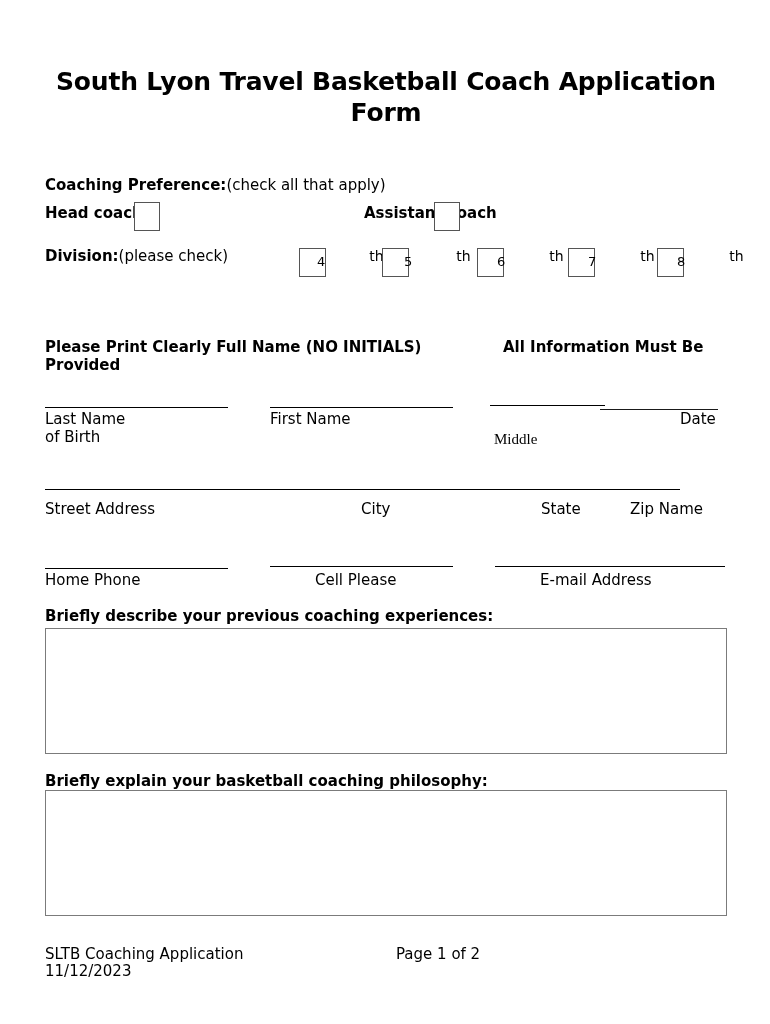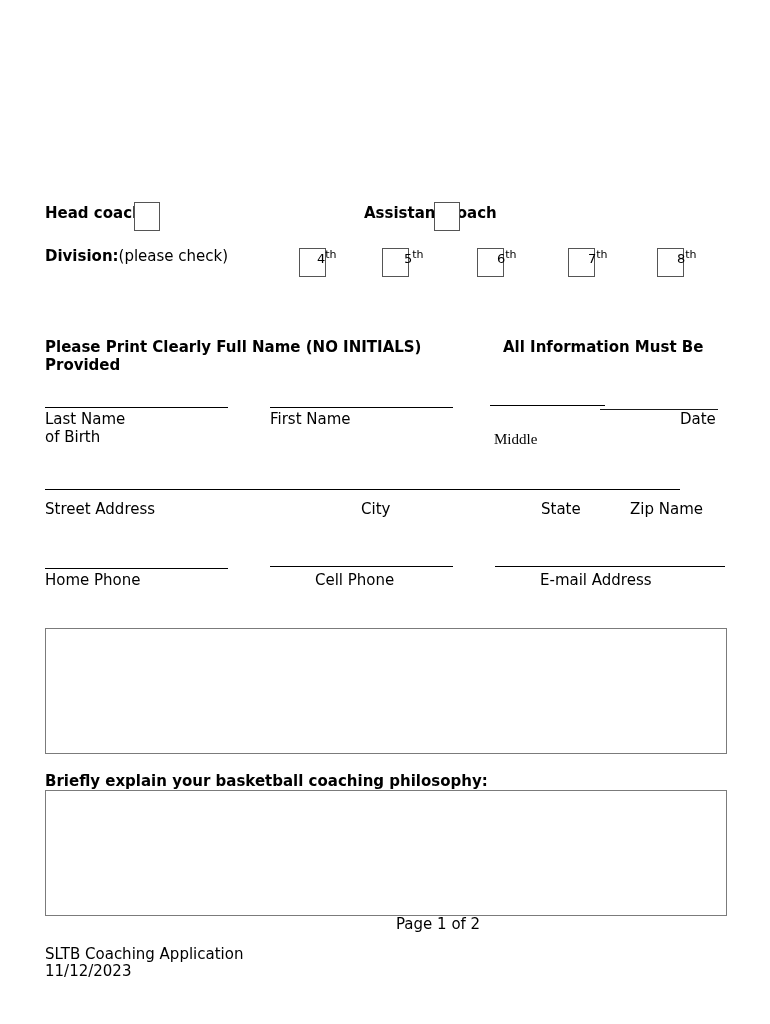--- a/index.html
+++ b/index.html
@@ -46,23 +46,24 @@
     position: absolute;
     border: 1.4px solid #555555;
     background: #ffffff;
     box-sizing: border-box;
   }
   .cb-coach { width: 26px; height: 29px; }
   .cb-div  { width: 27px; height: 29px; }
 
   
   .ord-sup {
-    font-size: 11px;
+    font-size: 14px;
     vertical-align: super;
     line-height: 1;
+    padding-left: 44px;
   }
 
   
   .rule {
     position: absolute;
     background: #000000;
     height: 1.4px;
   }
   .rule-thin { height: 1px; background: #1a1a1a; }
 
@@ -80,21 +81,25 @@
     font-size: 15px;
     line-height: 17px;
     white-space: pre-line;
   }
 </style>
 </head>
 <body>
 
 <div class="page">
 
+  <div class="title">South Lyon Travel Basketball Coach Application Form</div>
 
+  <div class="t b" style="left:45px; top:176px;">
+    <span>Coaching Preference:</span><span class="t" style="position:static; font-weight:normal;">(check all that apply)</span>
+  </div>
 
   <div class="t b" style="left:45px; top:204px;">
     <span>Head coac</span><span>h</span>
   </div>
   <div class="cb cb-coach" style="left:134px; top:202px;"></div>
 
   <div class="t b" style="left:364px; top:204px;">
     <span>Assistan</span><span>t coach</span>
   </div>
   <div class="cb cb-coach" style="left:434px; top:202px;"></div>
@@ -137,26 +142,27 @@
   <div class="t" style="left:45px; top:500px;">Street Address</div>
   <div class="t" style="left:361px; top:500px;">City</div>
   <div class="t" style="left:541px; top:500px;">State</div>
   <div class="t" style="left:630px; top:500px;">Zip Name</div>
 
   <div class="rule" style="left:45px; top:568px; width:183px;"></div>
   <div class="rule" style="left:270px; top:566px; width:183px;"></div>
   <div class="rule" style="left:495px; top:566px; width:230px;"></div>
 
   <div class="t" style="left:45px; top:571px;">Home Phone</div>
-  <div class="t" style="left:315px; top:571px;">Cell Phone</div>
+  <div class="t" style="left:315px; top:571px;">Cell Please</div>
   <div class="t" style="left:540px; top:571px;">E-mail Address</div>
 
+  <div class="t b" style="left:45px; top:607px;">Briefly describe your previous coaching experiences:</div>
   <div class="box" style="left:45px; top:628px; width:682px; height:126px;"></div>
 
   <div class="t b" style="left:45px; top:772px;">Briefly explain your basketball coaching philosophy:</div>
   <div class="box" style="left:45px; top:790px; width:682px; height:126px;"></div>
 
 
   <div class="footer-text" style="left:45px; top:946px;">SLTB Coaching Application
 11/12/2023</div>
-  <div class="footer-text" style="left:396px; top:916px;">Page 1 of 2</div>
+  <div class="footer-text" style="left:396px; top:946px;">Page 1 of 2</div>
 
 </div>
 
 </body></html>

